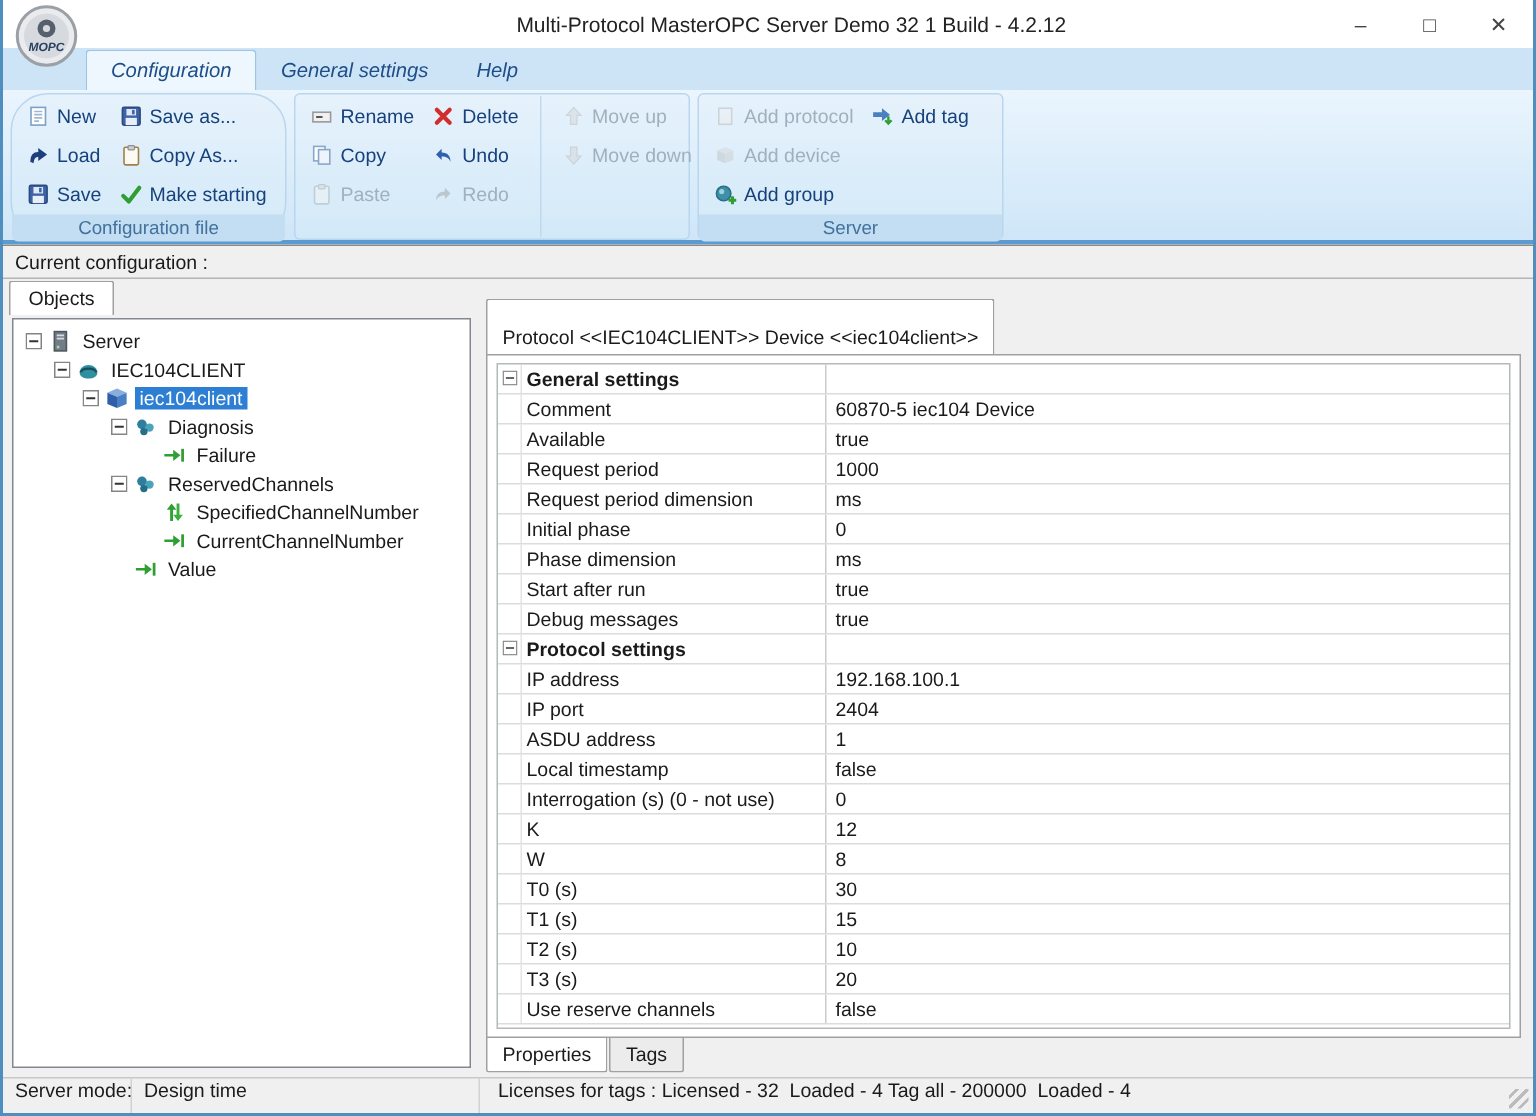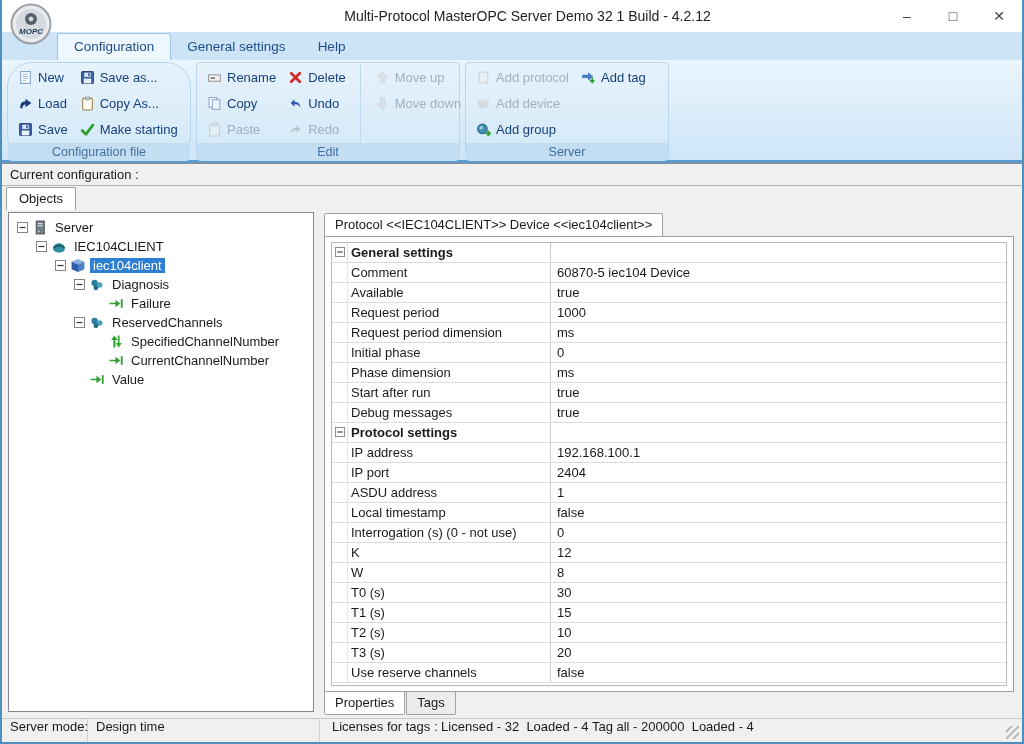--- a/index.html
+++ b/index.html
@@ -7,21 +7,21 @@
   .window{ width:1024px; height:744px; background:#fff; position:relative;
     border-left:2px solid #4f8fc0; border-right:2px solid #4f8fc0; border-bottom:2px solid #4f8fc0;
     font-size:13px; color:#1a1a1a; overflow:hidden;}
   
   .titlebar{height:32px;background:#fff;display:flex;align-items:center;justify-content:center;position:relative;}
   .title{font-size:14px;color:#222;margin-left:31px;}
   .win-controls{position:absolute;right:0;top:0;height:100%;display:flex;}
   .win-btn{width:46px;height:100%;display:flex;align-items:center;justify-content:center;color:#444;font-size:14px;}
   .logo{position:absolute;left:8px;top:3px;width:42px;height:42px;z-index:20;}
   
-  .menubar{height:28px;background:#cde3f6;display:flex;align-items:flex-end;padding-left:55px;}
+  .menubar{height:28px;background:#cde3f6;display:flex;align-items:flex-end;padding-left:55px;font-style:italic;}
   .mtab{padding:5px 16px 6px;color:#1d4e89;font-size:13.5px;}
   .mtab.active{background:#eef7fe;border:1px solid #9fc4e2;border-bottom:none;border-radius:3px 3px 0 0;}
   
   .ribbon{height:103px;background:linear-gradient(#eaf5fd,#cfe6f8);border-bottom:3px solid #5b9bd1;
     display:flex;gap:5px;padding:2px 0 0 5px;}
   .rgroup{background:linear-gradient(#e6f2fc,#d3e9f8);border:1px solid #bad6ee;border-radius:4px;
     display:flex;flex-direction:column;height:98px;}
   .rgroup0{width:184px;border-radius:25px;} .rgroup1{width:264px;} .rgroup2{width:204px;}
   .rcols{flex:1;display:flex;padding:1px 4px;}
   .rcol{display:flex;flex-direction:column;}
@@ -46,21 +46,21 @@
   .titem{height:19px;display:flex;align-items:center;white-space:nowrap;}
   .expander{width:11px;height:11px;margin-right:4px;flex:none;display:inline-flex;}
   .expander svg{width:100%;height:100%;}
   .stub{width:15px;flex:none;}
   .ticon{width:16px;height:15px;margin-right:4px;}
   .tlabel{padding:0 3px;}
   .tlabel.selected{background:#2d7fd3;color:#fff;}
   .splitter{position:absolute;left:312px;top:2px;width:10px;height:500px;}
   .rightpanel{position:absolute;left:322px;top:2px;width:690px;height:480px;}
   .ptabrow{height:24px;display:flex;align-items:flex-end;}
-  .ptab{background:#fff;border:1px solid #a0a0a0;border-bottom:none;border-radius:2px 2px 0 0;padding:3px 10px 4px;}
+  .ptab{background:#fff;border:1px solid #a0a0a0;border-bottom:none;border-radius:2px 2px 0 0;padding:17px 10px 4px;}
   .pbody{background:#fff;border:1px solid #a0a0a0;height:456px;padding:5px 6px;}
   .ptable{border:1px solid #b4b9be;height:444px;overflow:hidden;background:#fff;}
   .prow{height:20px;display:flex;align-items:stretch;border-bottom:1px solid #dcdcdc;}
   .pgutter{width:16px;flex:none;display:flex;align-items:center;justify-content:center;border-right:1px solid #e4e4e4;}
   .pgutter svg{width:10px;height:10px;}
   .pname{width:203px;flex:none;padding-left:3px;border-right:1px solid #c8ccd0;display:flex;align-items:center;}
   .pname.bold{font-weight:bold;}
   .pvalue{flex:1;padding-left:6px;display:flex;align-items:center;}
   .bottom-tabs{position:absolute;left:322px;top:482px;display:flex;gap:1px;}
   .btab{padding:3px 10px 4px;border:1px solid #a0a0a0;border-top:none;background:#ececec;border-radius:0 0 2px 2px;}
@@ -237,21 +237,20 @@
             <div class="rbtn disabled">
               <span class="icon">
                 <svg viewBox="0 0 14 14">
                   <path d="M7 12.5L2.5 7.5H5V2H9V7.5H11.5Z" fill="#c9d4df" stroke="#a8b6c4" stroke-width="0.8"></path>
                 </svg>
               </span>
               <span class="rlabel">Move down</span>
             </div>
           </div>
         </div>
-        <div class="rgroup-label">Edit</div>
       </div>
       <div class="rgroup rgroup2">
         <div class="rcols">
           <div class="rcol">
             <div class="rbtn disabled">
               <span class="icon">
                 <svg viewBox="0 0 14 14">
                   <rect x="3" y="2" width="8" height="10" fill="#eee" stroke="#b0b0b0"></rect>
                 </svg>
               </span>

